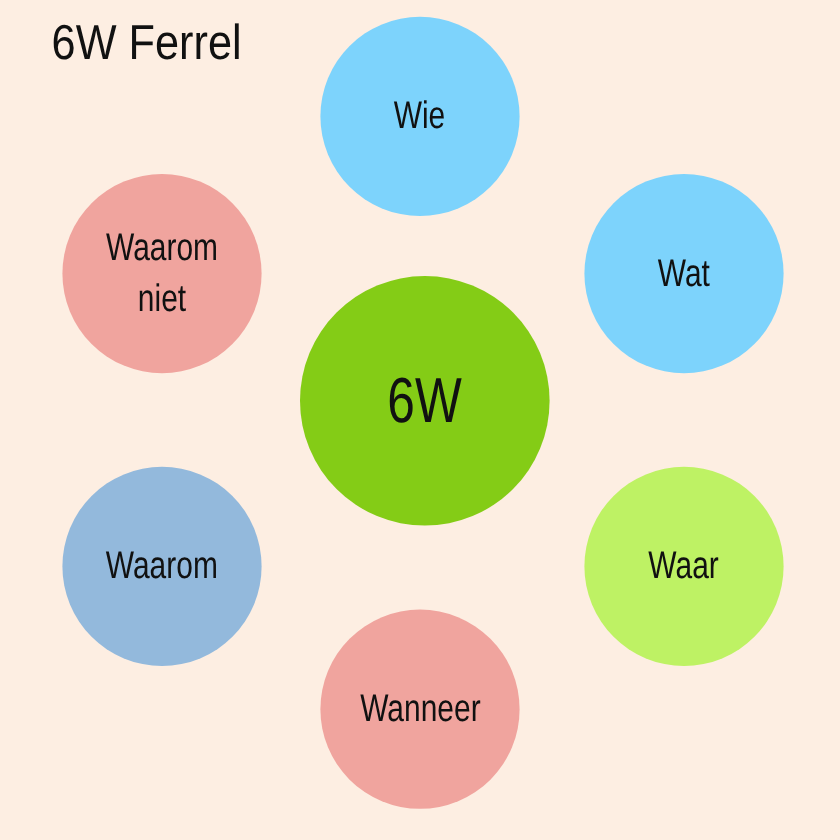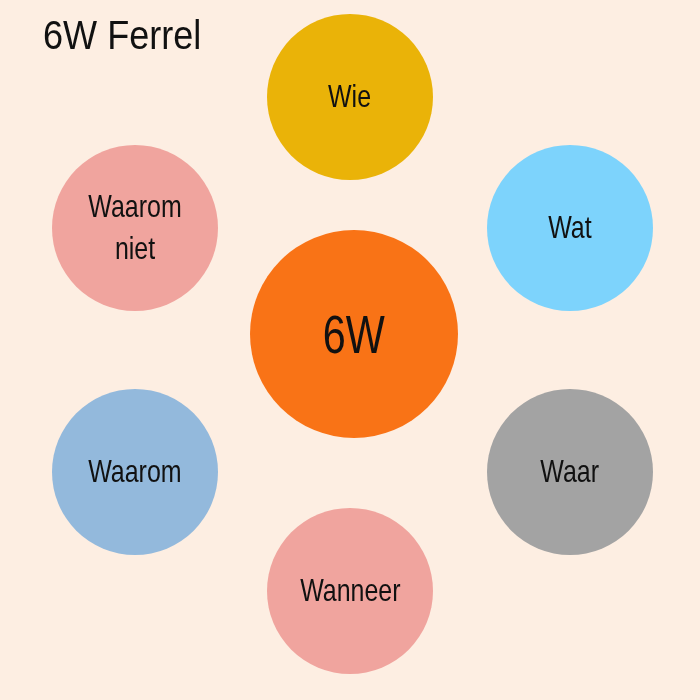--- a/index.html
+++ b/index.html
@@ -58,41 +58,41 @@
     line-height: 1;
   }
 </style>
 </head>
 <body>
 
 <div class="canvas" style="background: rgb(253, 238, 226); padding-left: 20px;">
 
   <h1 class="title">6W Ferrel</h1>
 
-  <div class="circle c-top" style="background: #eab308; align-items: center;">
+  <div class="circle c-top" style="background: #7dd3fc; align-items: center;">
     <span class="label">Wie</span>
   </div>
 
   <div class="circle c-top-right" style="background: #7dd3fc;">
     <span class="label">Wat</span>
   </div>
 
   <div class="circle c-top-left" style="background: rgb(240, 164, 158);">
     <span class="label wrap">Waarom niet</span>
   </div>
 
-  <div class="circle c-center" style="background: #f97316;">
+  <div class="circle c-center" style="background: #84cc16;">
     <span class="label">6W</span>
   </div>
 
   <div class="circle c-bottom-left" style="background: rgb(147, 185, 220); align-items: center;">
     <span class="label">Waarom</span>
   </div>
 
-  <div class="circle c-bottom-right" style="background: #a3a3a3;">
+  <div class="circle c-bottom-right" style="background: #bef264;">
     <span class="label">Waar</span>
   </div>
 
   <div class="circle c-bottom" style="background: rgb(240, 164, 158);">
     <span class="label">Wanneer</span>
   </div>
 
 </div>
 
 </body></html>

